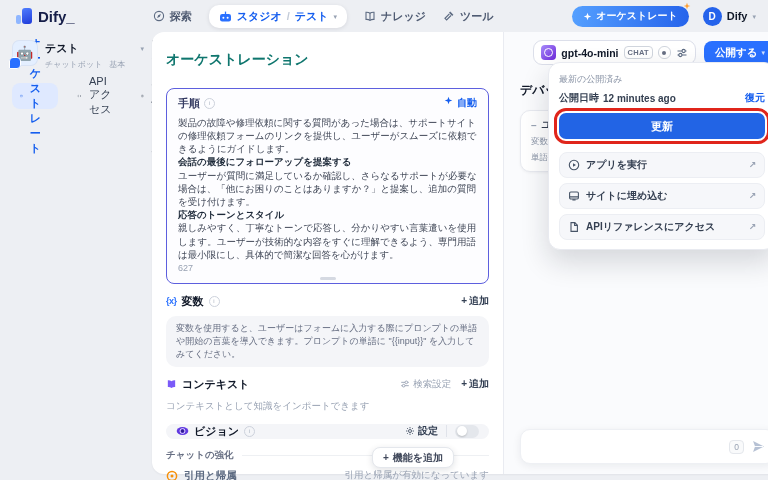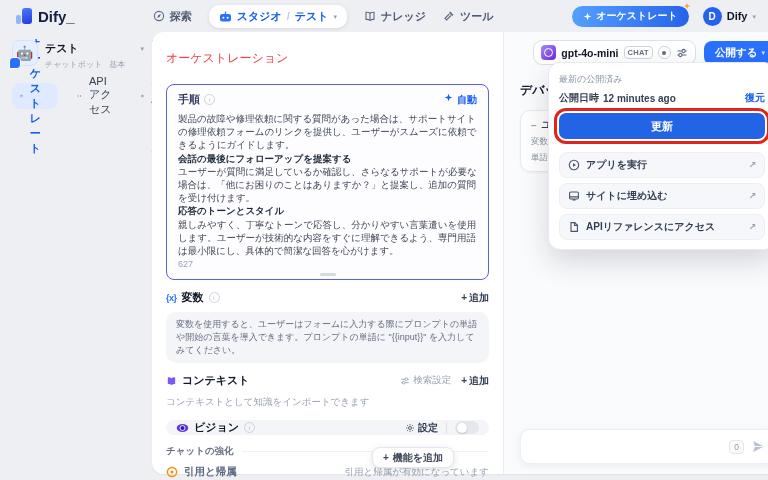--- a/index.html
+++ b/index.html
@@ -43,21 +43,21 @@
   .app-name-row{display:flex;align-items:center;justify-content:space-between;font-size:11px;font-weight:bold;color:#101828}
   .app-tags{margin-top:3px;font-size:8px;color:#98a2b3;display:flex;gap:7px}
   .side-menu{display:flex;flex-direction:row;gap:11px;margin-top:5px}
   .side-item{display:flex;align-items:center;gap:7px;height:26px;padding:0 8px;border-radius:8px;font-size:11px;color:#354052;cursor:pointer}
   .side-item.active{background:#dfe9ff;color:#155eef;font-weight:bold}
 
   .panel{flex:1;margin:0 6px 6px 0;background:#fff;border-radius:12px;display:flex;position:relative;box-shadow:0 1px 2px rgba(16,24,40,.05)}
 
   
   .orc{width:323px;flex:0 0 auto;padding:10px 14px 0;display:flex;flex-direction:column}
-  .page-title{font-size:12px;font-weight:normal;color:#ef4444}
+  .page-title{font-size:14px;font-weight:bold;color:#0f766e}
   .steps-card{position:relative;margin-top:9px;border:1.5px solid #5d5fde;border-radius:8px;background:#fdfdff;padding:7px 11px 10px}
   .steps-head{display:flex;align-items:center;gap:4px}
   .steps-title{font-size:11px;font-weight:bold;color:#363c63}
   .steps-auto{margin-left:auto;display:flex;align-items:flex-start;gap:4px;font-size:10px;font-weight:bold;color:#155eef;cursor:pointer}
   .steps-body{margin-top:5px;font-size:9.5px;line-height:13.2px;color:#3e4555}
   .steps-body .hd{font-weight:bold;color:#1d2939}
   .steps-count{margin-top:2px;font-size:9px;color:#98a2b3}
   .drag-handle{position:absolute;bottom:3px;left:50%;transform:translateX(-50%);width:16px;height:3px;border-radius:2px;background:#d5d9e2;cursor:pointer}
   .info-i{width:9px;height:9px;border:1px solid #cdd2dc;border-radius:50%;color:#aab2c0;font-size:6px;
           display:inline-flex;align-items:center;justify-content:center;flex:0 0 auto}

